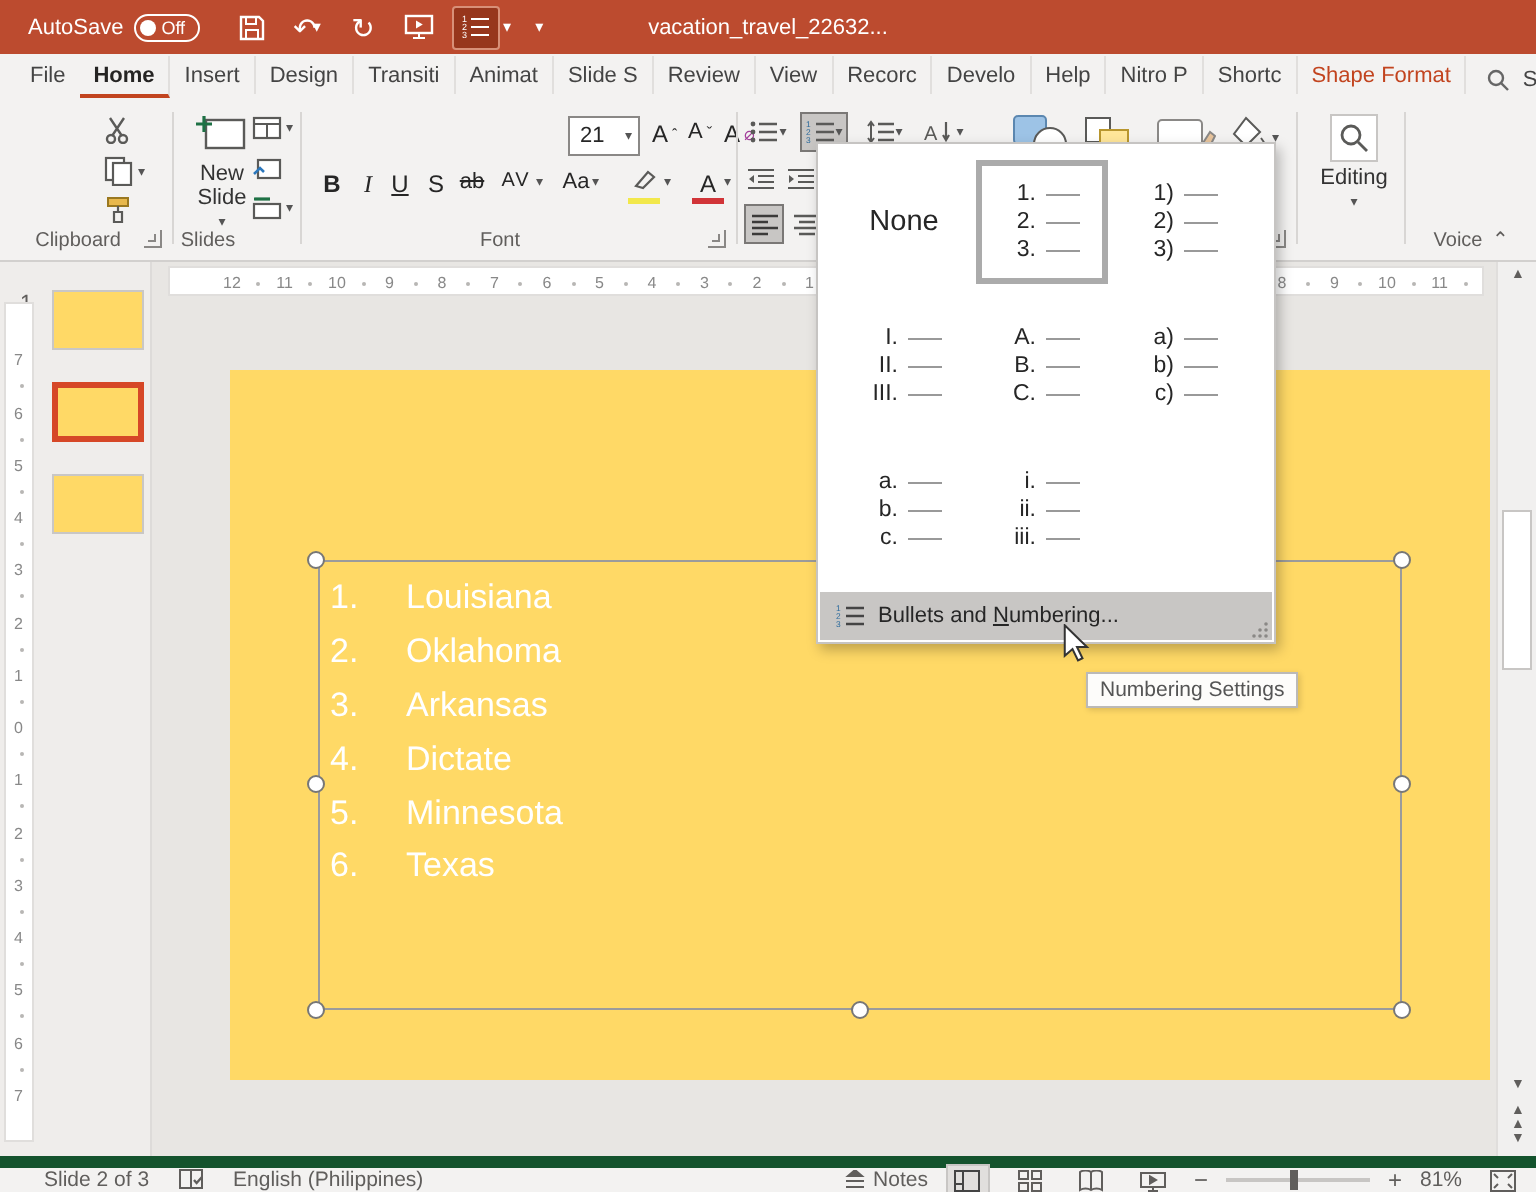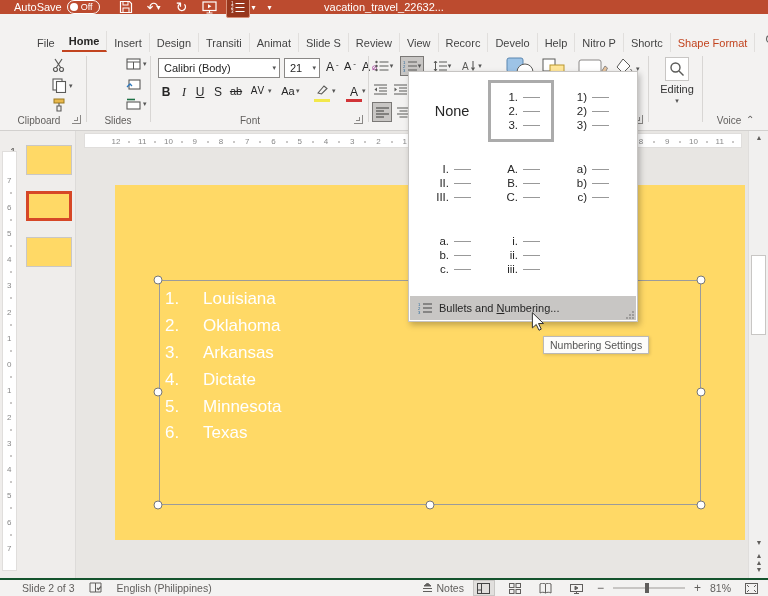--- a/index.html
+++ b/index.html
@@ -2,21 +2,21 @@
 <html><head>
 <meta charset="utf-8">
 <style>
   * { margin:0; padding:0; box-sizing:border-box; }
   html,body { width:768px; height:596px; overflow:hidden; }
   body { font-family:"Liberation Sans", sans-serif; background:#F3F2F1; }
   .app { position:relative; width:768px; height:596px; background:#F3F2F1; }
   .ico svg { display:block; }
 
   
-  .titlebar { position:absolute; left:0; top:0; width:768px; height:14px; background:#BC4B2F; display:flex; align-items:center; color:#fff; font-size:11px; }
+  .titlebar { position:absolute; left:0; top:0; width:768px; height:27px; background:#BC4B2F; display:flex; align-items:center; color:#fff; font-size:11px; }
   .autosave { display:flex; align-items:center; gap:5px; margin-left:14px; }
   .toggle-pill { display:flex; align-items:center; gap:3px; border:1px solid #fff; border-radius:8px; padding:1px 6px 1px 2px; height:14px; }
   .toggle-dot { width:8px; height:8px; border-radius:50%; background:#fff; }
   .toggle-label { font-size:9px; }
   .qat { display:flex; align-items:center; gap:4px; margin-left:14px; }
   .qat-btn { width:24px; height:22px; display:flex; align-items:center; justify-content:center; border-radius:2px; }
   .qat-btn.active { background:#97361C; border:1px solid #D89078; }
   .qat-caret { font-size:8px; margin-left:-2px; }
   .doc-title { position:absolute; left:50%; transform:translateX(-50%); white-space:nowrap; font-size:11px; }
   .tb-right { margin-left:auto; display:flex; align-items:center; gap:12px; padding-right:10px; }
@@ -82,21 +82,21 @@
   .gcell.sel { border:3px solid #ABABAB; padding-left:5px; }
   .grow2 { display:flex; align-items:center; font-size:11.5px; color:#262626; }
   .grow2 .mk { width:22px; text-align:right; }
   .grow2 .dash { width:17px; border-top:1px solid #999; margin-left:5px; }
   .bn-item { height:24px; margin:2px 1px 1px; background:#C8C6C4; display:flex; align-items:center; gap:7px; padding-left:8px; font-size:11px; color:#262626; position:relative; }
   .grip { position:absolute; right:2px; bottom:1px; }
   .tooltip { position:absolute; left:543px; top:336px; background:#FDFCFA; border:1px solid #BBB9B7; font-size:10.5px; color:#555; padding:2px 6px; white-space:nowrap; box-shadow:1px 1px 3px rgba(0,0,0,0.15); z-index:30; }
   .cursor { position:absolute; left:531px; top:312px; z-index:40; }
 
   
-  .statusbar { position:absolute; left:0; top:578px; width:768px; height:18px; background:#F3F2F1; border-top:2px solid #14532d; display:flex; align-items:center; font-size:10.5px; color:#605E5C; }
+  .statusbar { position:absolute; left:0; top:578px; width:768px; height:18px; background:#F3F2F1; border-top:6px solid #14532d; display:flex; align-items:center; font-size:10.5px; color:#605E5C; }
   .sb-left { display:flex; align-items:center; gap:14px; margin-left:22px; }
   .sb-right { margin-left:auto; display:flex; align-items:center; gap:9px; padding-right:6px; }
   .viewbtn { width:22px; height:16px; display:flex; align-items:center; justify-content:center; }
   .viewbtn.sel { background:#E1DFDD; border:1px solid #C8C6C4; }
   .zoomtrack { position:relative; width:72px; height:2px; background:#C8C6C4; }
   .zoomthumb { position:absolute; left:45%; top:-4px; width:4px; height:10px; background:#605E5C; }
 </style>
 </head>
 <body>
 
@@ -139,21 +139,21 @@
             </g>
           </svg>
       </span>
       <span class="qat-caret">▾</span>
       <span class="qat-caret" style="margin-left:8px;">▾</span>
     </div>
     <div class="doc-title">vacation_travel_22632...</div>
   </div>
 
   <div class="tabrow" style="padding-left:8px;">
-    <span id="tabs-host" style="display:flex;align-items:flex-end;height:100%;margin-left:22px;">
+    <span id="tabs-host" style="display:flex;align-items:flex-start;height:100%;">
         <span class="tab">File</span>
         <span class="tab selected">Home</span>
         <span class="tab">Insert</span>
         <span class="tab">Design</span>
         <span class="tab">Transiti</span>
         <span class="tab">Animat</span>
         <span class="tab">Slide S</span>
         <span class="tab">Review</span>
         <span class="tab">View</span>
         <span class="tab">Recorc</span>
@@ -194,47 +194,53 @@
     <span class="smallbtn ico" style="left:52px; top:46px;">
       <svg width="15" height="14" viewBox="0 0 15 14">
           <rect x="2" y="1" width="10" height="4" fill="#E8B84C" stroke="#9A7820"></rect>
           <path d="M7 5v3M5 8h4v5H5z" fill="none" stroke="#5A5A58" stroke-width="1.1"></path>
         </svg>
     </span>
     <div class="grp-label" style="left:8px; width:62px;">Clipboard</div>
     <span class="launcher" style="left:72px;"></span>
     <span class="vsep" style="left:86px;"></span>
 
+    <div class="bigbtn" style="left:92px; top:5px; width:38px;">
+      <span class="ico">
+        <svg width="26" height="22" viewBox="0 0 26 22">
+            <rect x="5" y="3" width="19" height="14" fill="#fff" stroke="#5A5A58" stroke-width="1.2"></rect>
+            <path d="M4 1v8M0 5h8" stroke="#1E7145" stroke-width="1.6"></path>
+          </svg>
+      </span>
+      <span style="width:38px;">New Slide</span>
+      <span class="caret">▾</span>
+    </div>
     <span class="smallbtn ico" style="left:126px; top:6px;">
       <svg width="15" height="12" viewBox="0 0 15 12">
           <rect x="1" y="1" width="13" height="10" fill="#fff" stroke="#5A5A58" stroke-width="1.1"></rect>
           <path d="M1 4h13M7.5 4v7" stroke="#5A5A58"></path>
         </svg>
         <span class="caret">▾</span>
     </span>
     <span class="smallbtn ico" style="left:126px; top:26px;">
       <svg width="15" height="13" viewBox="0 0 15 13">
           <rect x="3" y="2" width="11" height="9" fill="#fff" stroke="#5A5A58" stroke-width="1.1"></rect>
           <path d="M1 9l3-3 2 2" fill="none" stroke="#2B77BC" stroke-width="1.3"></path>
         </svg>
     </span>
     <span class="smallbtn ico" style="left:126px; top:46px;">
       <svg width="15" height="12" viewBox="0 0 15 12">
           <rect x="1" y="4" width="13" height="7" fill="#fff" stroke="#5A5A58" stroke-width="1.1"></rect>
           <path d="M1 1.5h8" stroke="#1E7145" stroke-width="1.6"></path>
         </svg>
         <span class="caret">▾</span>
     </span>
-    <div class="grp-label" style="left:86px; width:64px;">Slides</div>
+    <div class="grp-label" style="left:72px; width:64px;">Slides</div>
     <span class="vsep" style="left:150px;"></span>
 
-    <div class="combo" style="left:158px; top:6px; width:122px;">
-      <span>Calibri (Body)</span>
-        <span class="caret">▾</span>
-    </div>
     <div class="combo" style="left:284px; top:6px; width:36px;">
       <span>21</span>
         <span class="caret">▾</span>
     </div>
     <span class="smallbtn" style="left:326px; top:8px; font-size:12px; color:#262626;">
         <span>A</span>
         <span style="font-size:8px;vertical-align:super;">ˆ</span>
       </span>
     <span class="smallbtn" style="left:344px; top:8px; font-size:11px; color:#262626;">
         <span>A</span>

